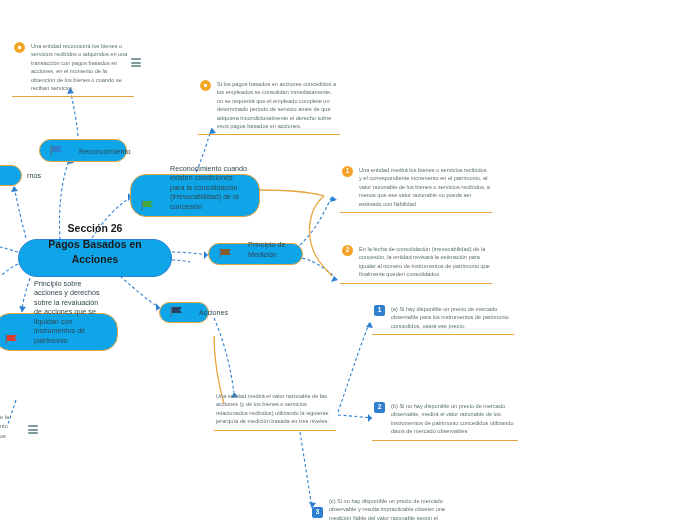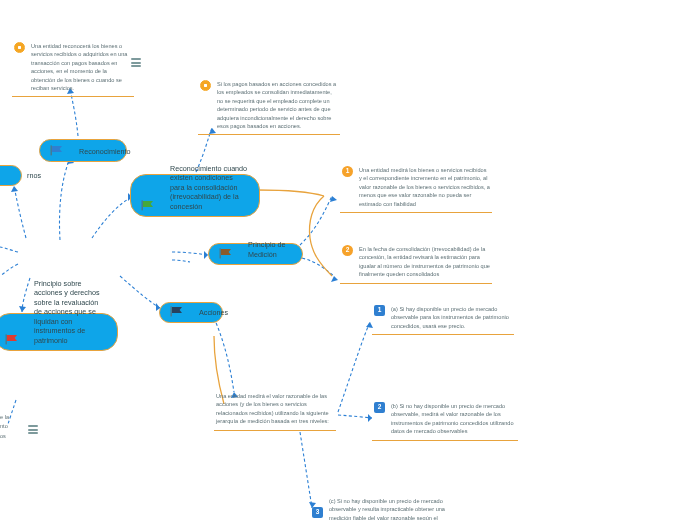--- a/index.html
+++ b/index.html
@@ -210,30 +210,34 @@
   </div>
 
   <div class="node" style="left:130px; top:174px; width:130px; height:43px;">
     <svg class="flag" viewBox="0 0 13 11">
       <rect x="0.6" y="0.4" width="1.1" height="10" fill="#5b6b70"></rect>
       <path d="M2 1 L12 1 L9.6 4 L12 7 L2 7 Z" fill="#46a83c"></path>
     </svg>
     <span class="label">Reconocimiento cuando existen condiciones para la consolidación (irrevocabilidad) de la concesión</span>
   </div>
 
+  <div class="node center" style="left:18px; top:239px; width:154px; height:38px;">
+    <span class="label">Sección 26
+Pagos Basados en Acciones</span>
+  </div>
 
   <div class="node" style="left:208px; top:243px; width:95px; height:22px;">
     <svg class="flag" viewBox="0 0 13 11">
       <rect x="0.6" y="0.4" width="1.1" height="10" fill="#5b6b70"></rect>
       <path d="M2 1 L12 1 L9.6 4 L12 7 L2 7 Z" fill="#8a5a2b"></path>
     </svg>
     <span class="label">Principio de Medición</span>
   </div>
 
-  <div class="node" style="left:159px; top:302px; width:64px; height:21px;">
+  <div class="node" style="left:159px; top:302px; width:50px; height:21px;">
     <svg class="flag" viewBox="0 0 13 11">
       <rect x="0.6" y="0.4" width="1.1" height="10" fill="#5b6b70"></rect>
       <path d="M2 1 L12 1 L9.6 4 L12 7 L2 7 Z" fill="#27425e"></path>
     </svg>
     <span class="label">Acciones</span>
   </div>
 
   <div class="node" style="left:-6px; top:313px; width:124px; height:38px;">
     <svg class="flag" viewBox="0 0 13 11">
       <rect x="0.6" y="0.4" width="1.1" height="10" fill="#5b6b70"></rect>

